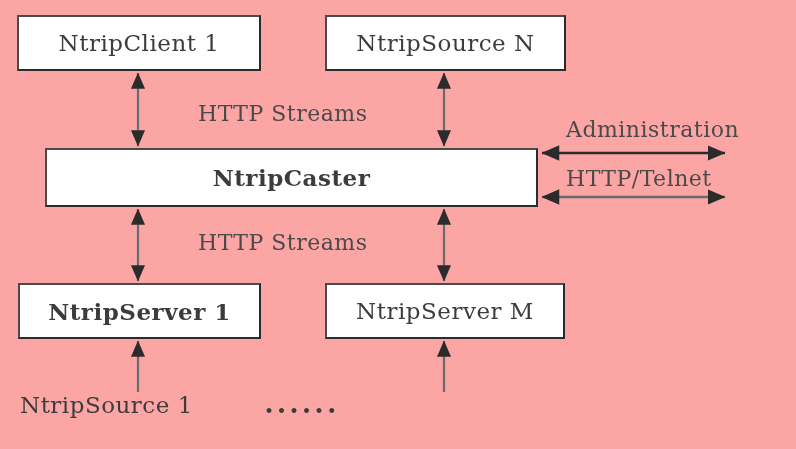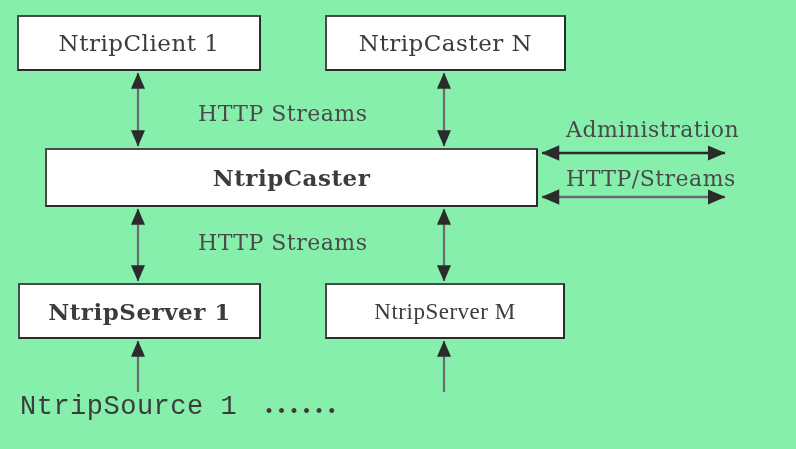--- a/index.html
+++ b/index.html
@@ -4,21 +4,21 @@
 <style>
   html, body {
     margin: 0;
     padding: 0;
     background: #ffffff;
   }
   #diagram-root {
     position: relative;
     width: 796px;
     height: 449px;
-    background: #86efac;
+    background: #fca5a5;
     font-family: "DejaVu Serif", "Liberation Serif", serif;
     overflow: hidden;
   }
   #diagram-svg {
     position: absolute;
     left: 0;
     top: 0;
     width: 796px;
     height: 449px;
   }
@@ -46,25 +46,24 @@
     position: absolute;
     color: #4a4a4a;
     font-size: 22px;
     line-height: 1;
     white-space: nowrap;
     letter-spacing: 0.5px;
   }
   .source-label {
     position: absolute;
     color: #3c3c3c;
-    font-size: 27px;
+    font-size: 23px;
     line-height: 1;
     white-space: nowrap;
     letter-spacing: 0.5px;
-    font-family: Liberation Mono, monospace;
   }
   .ellipsis-dots {
     position: absolute;
     color: #3c3c3c;
     font-size: 17px;
     line-height: 1;
     letter-spacing: 2.5px;
     white-space: nowrap;
   }
 </style>
@@ -98,41 +97,41 @@
     <line x1="542" y1="153" x2="725" y2="153" stroke="#2b2b2b" stroke-width="2.4" marker-start="url(#arrow-start)" marker-end="url(#arrow-end)"></line>
 
     <line x1="542" y1="197" x2="725" y2="197" stroke="#6b6b6b" stroke-width="2.4" marker-start="url(#arrow-start)" marker-end="url(#arrow-end)"></line>
   </svg>
 
   <div class="node-box" style="left:17px; top:15px; width:244px; height:56px;">
     <span class="node-label">NtripClient 1</span>
   </div>
 
   <div class="node-box" style="left:325px; top:15px; width:241px; height:56px;">
-    <span class="node-label">NtripCaster N</span>
+    <span class="node-label">NtripSource N</span>
   </div>
 
   <div class="node-box" style="left:45px; top:148px; width:493px; height:59px;font-weight:bold;">
     <span class="node-label">NtripCaster</span>
   </div>
 
   <div class="node-box" style="left:18px; top:283px; width:243px; height:56px;font-weight:bold;">
     <span class="node-label">NtripServer 1</span>
   </div>
 
-  <div class="node-box" style="left:325px; top:283px; width:240px; height:56px;font-family:Liberation Serif, serif;">
+  <div class="node-box" style="left:325px; top:283px; width:240px; height:56px;">
     <span class="node-label">NtripServer M</span>
   </div>
 
   <div class="edge-label" style="left:198px; top:103px;">HTTP Streams</div>
 
   <div class="edge-label" style="left:198px; top:232px;">HTTP Streams</div>
 
   <div class="edge-label" style="left:566px; top:119px;">Administration</div>
 
-  <div class="edge-label" style="left:566px; top:168px;">HTTP/Streams</div>
+  <div class="edge-label" style="left:566px; top:168px;">HTTP/Telnet</div>
 
   <div class="source-label" style="left:20px; top:394px;">NtripSource 1</div>
 
   <div class="ellipsis-dots" style="left:264px; top:403px;">••••••</div>
 
 
 </div>
 
 </body></html>

